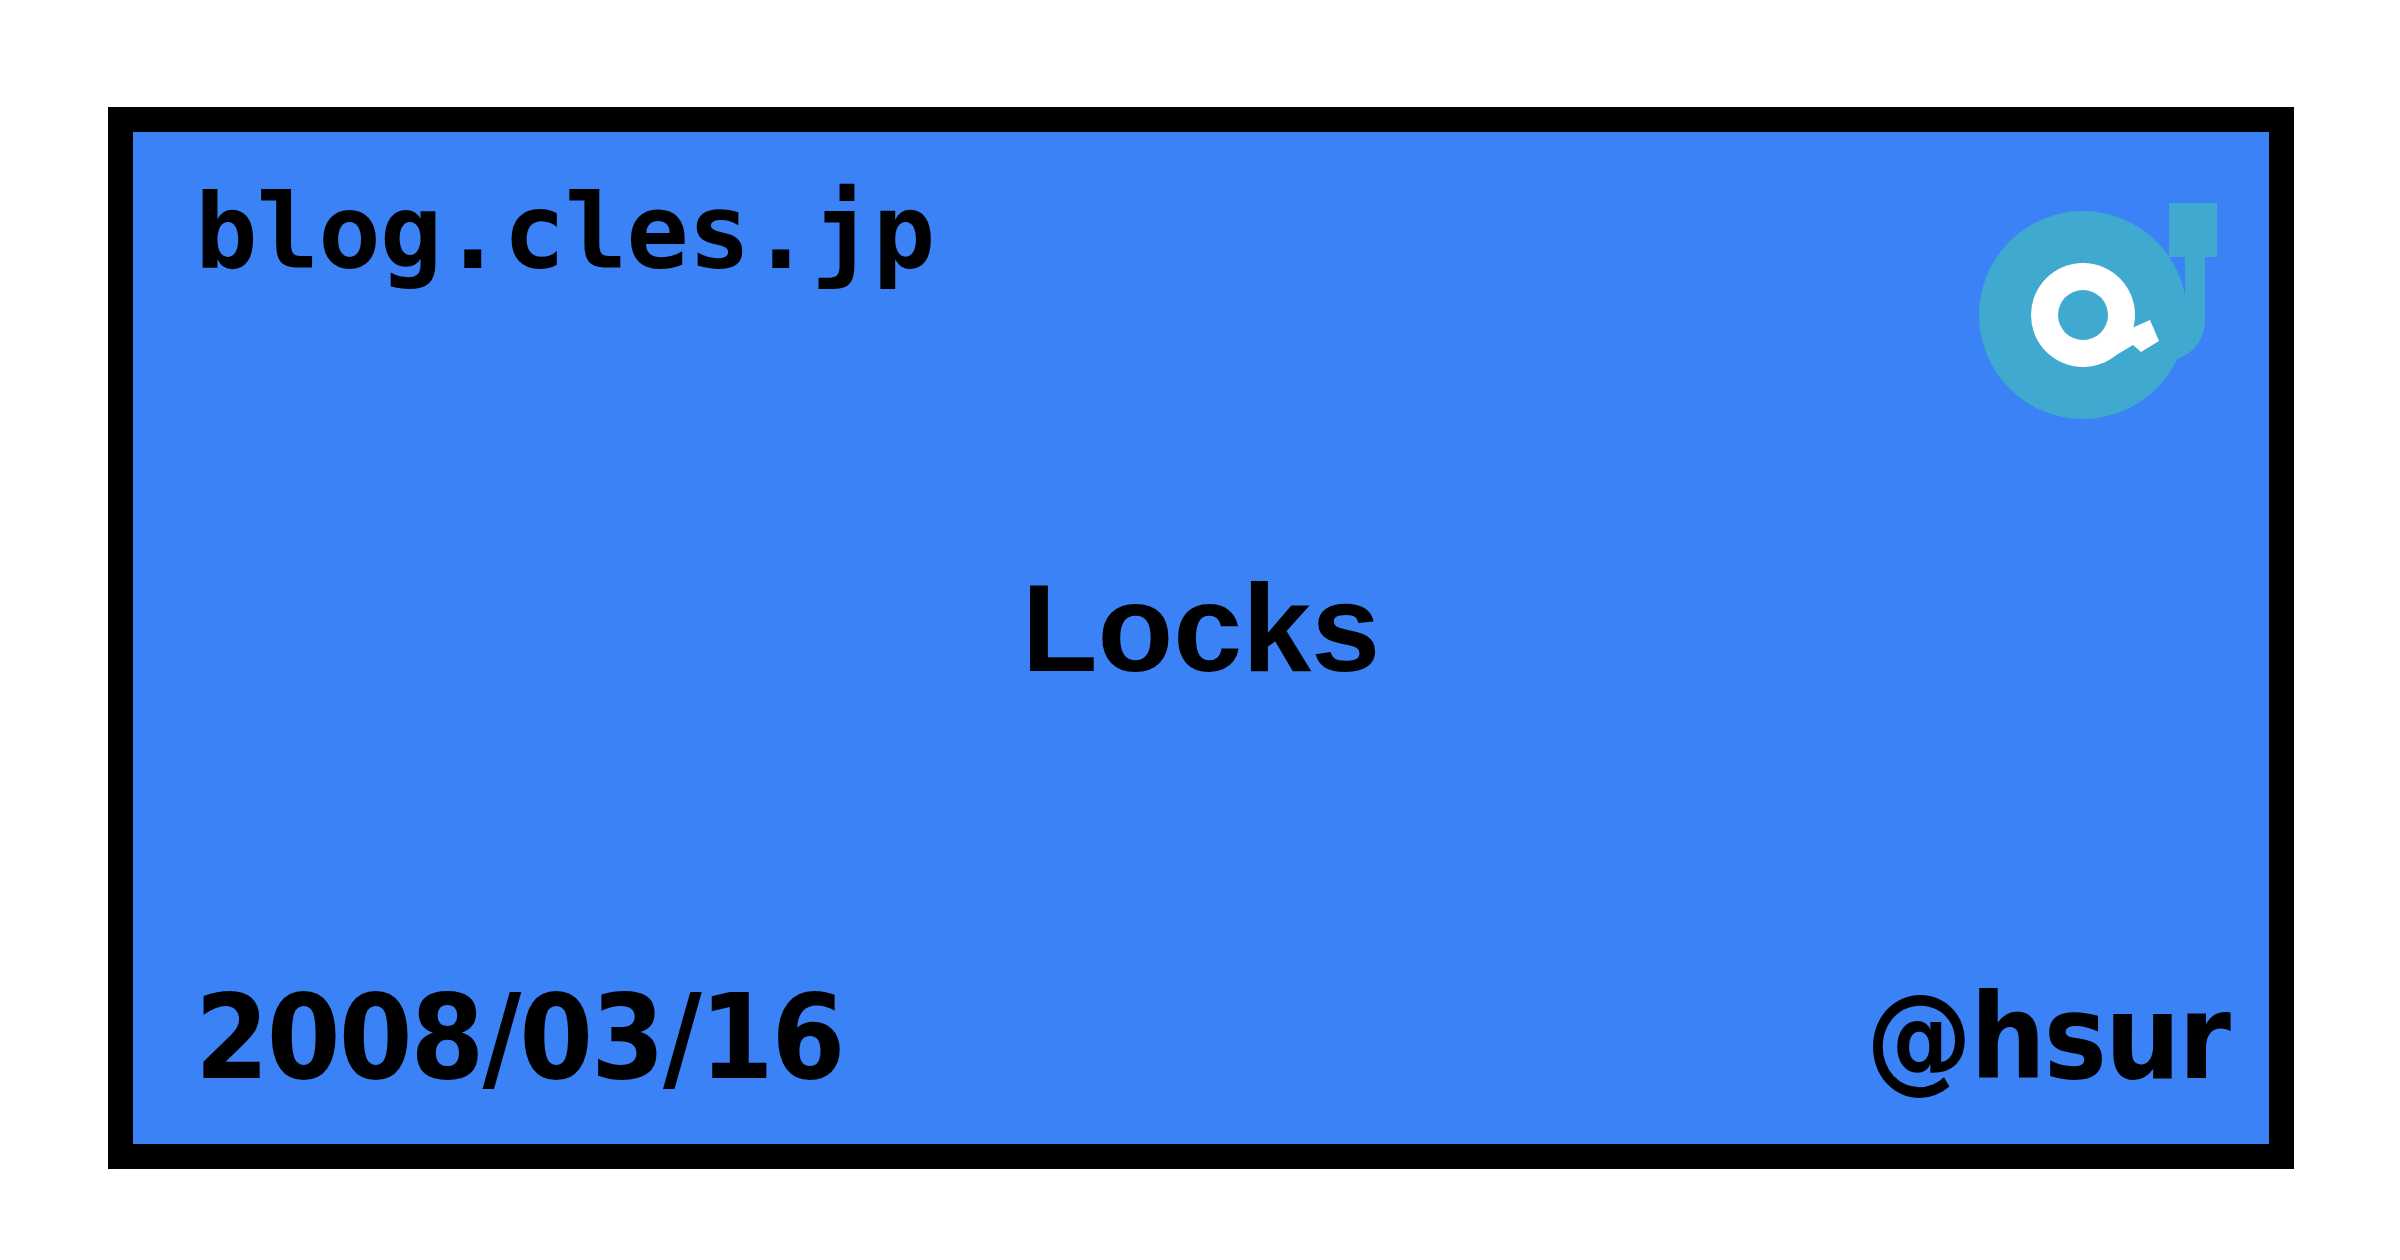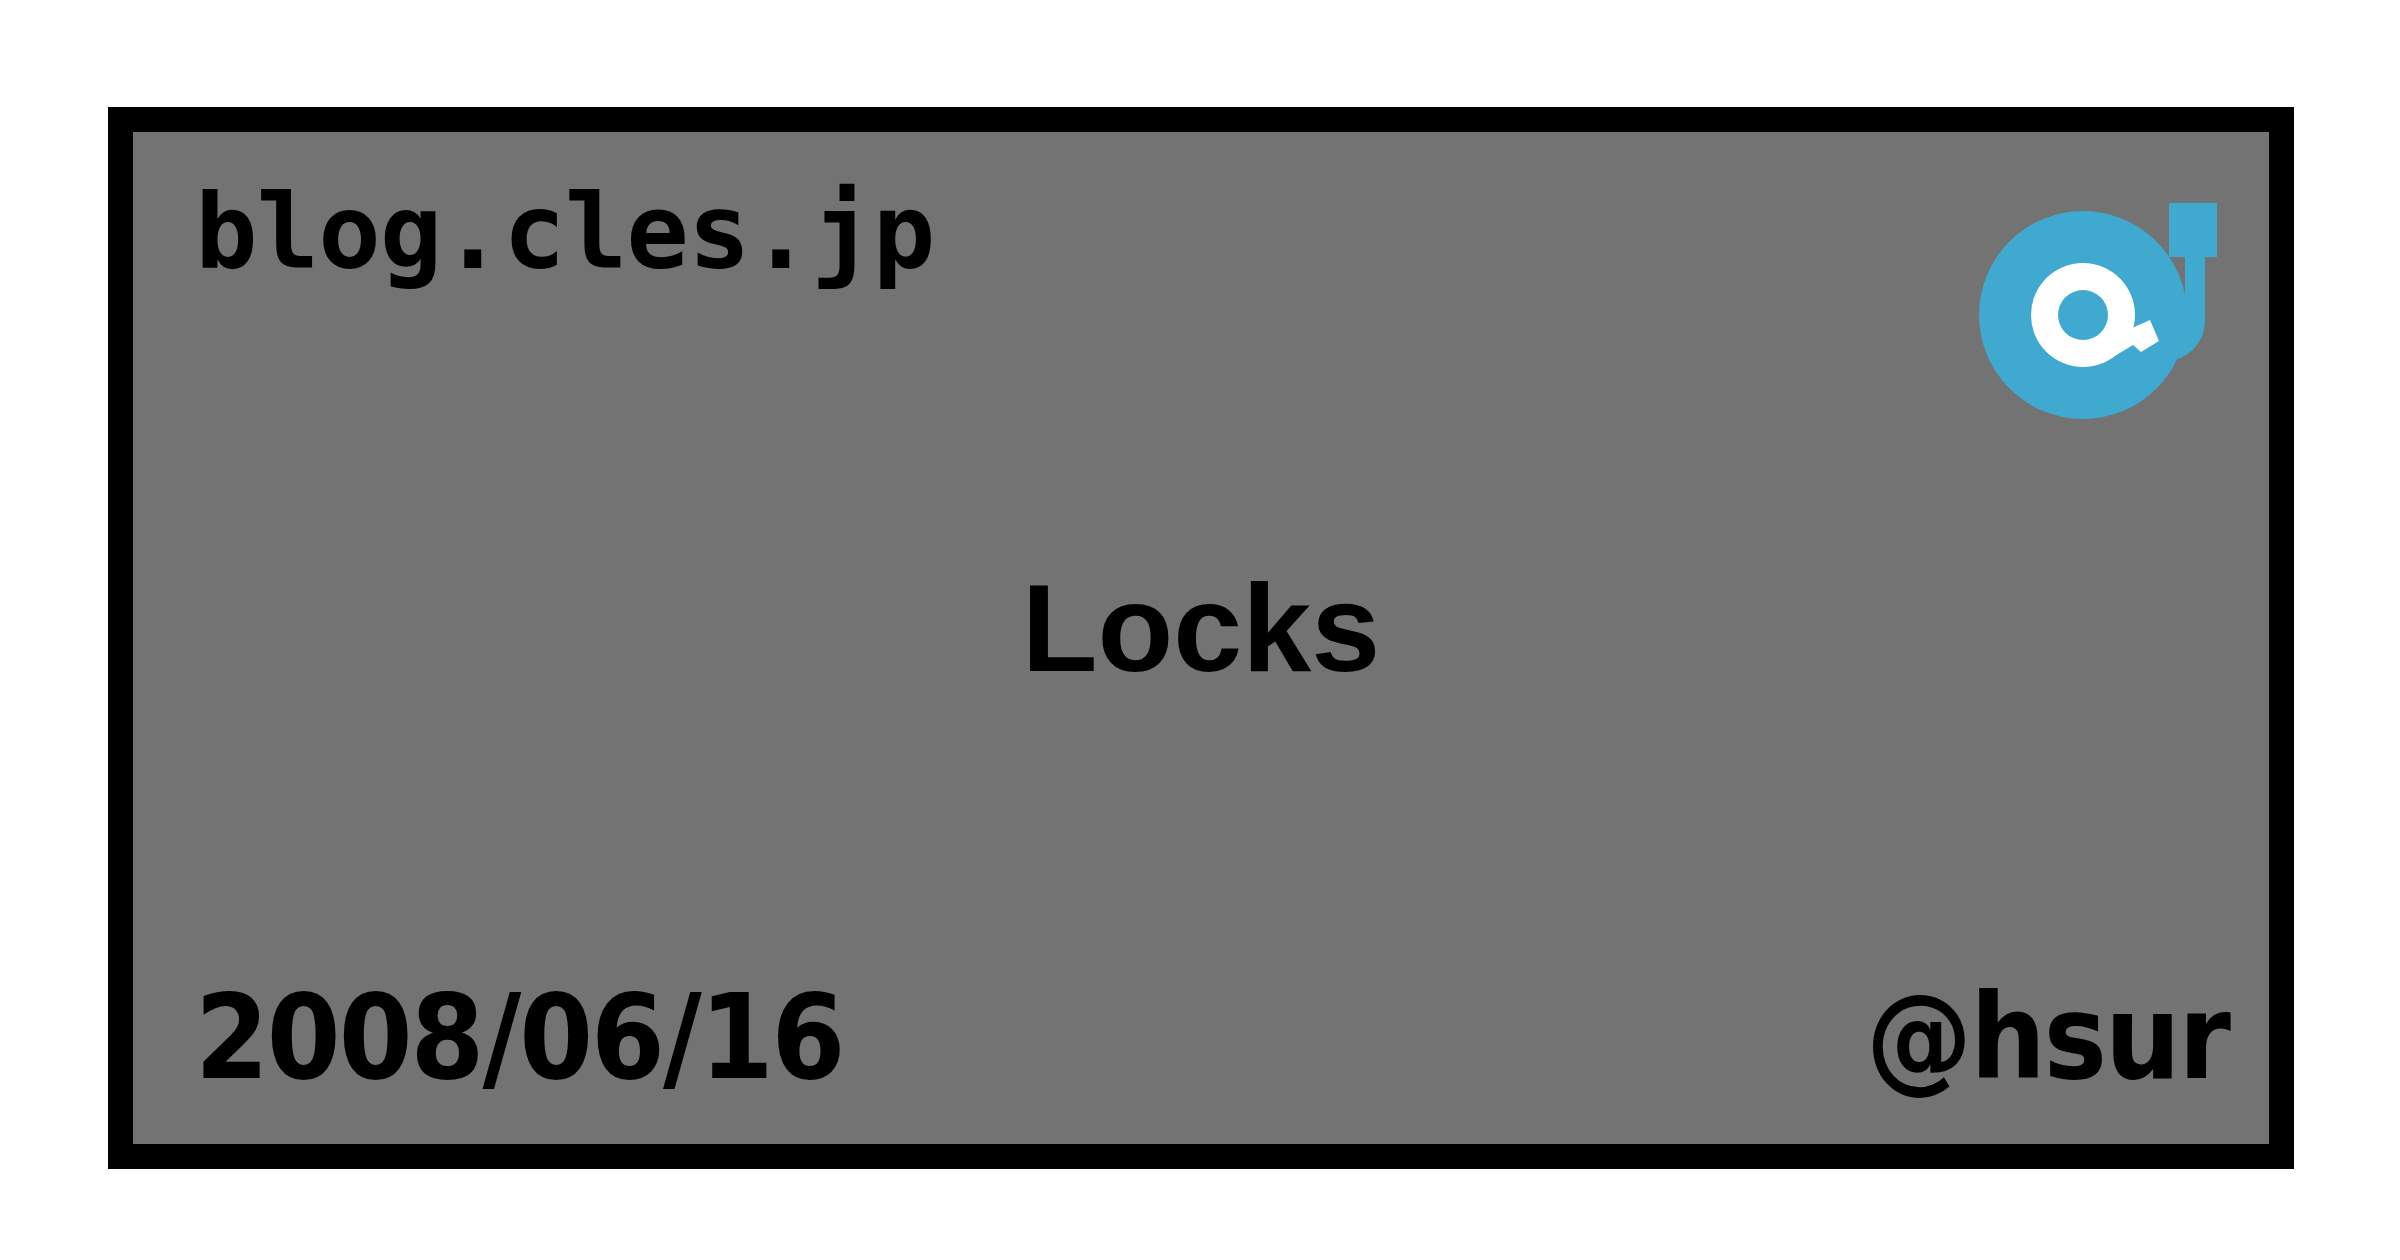--- a/index.html
+++ b/index.html
@@ -16,21 +16,21 @@
 
   
   #slide-card {
     position: absolute;
     left: 108px;
     top: 107px;
     width: 2186px;
     height: 1062px;
     box-sizing: border-box;
     border: 25px solid #000000;
-    background: #737373;
+    background: #3b82f6;
   }
 
   
   #slide-header {
     position: absolute;
     left: 0;
     top: 0;
     width: 100%;
     height: 290px;
   }
@@ -144,17 +144,17 @@
         <path d="M190 162 l-42 24 -9 -15 42 -24 z" fill="#3FA9D0" opacity="0"></path>
       </svg>
     </div>
   </div>
 
   <div id="slide-title">
     <span class="title-text">Locks</span>
   </div>
 
   <div id="slide-footer">
-    <div id="slide-date">2008/06/16</div>
+    <div id="slide-date">2008/03/16</div>
     <div id="slide-author">@hsur</div>
   </div>
 
 </div>
 
 </body></html>

